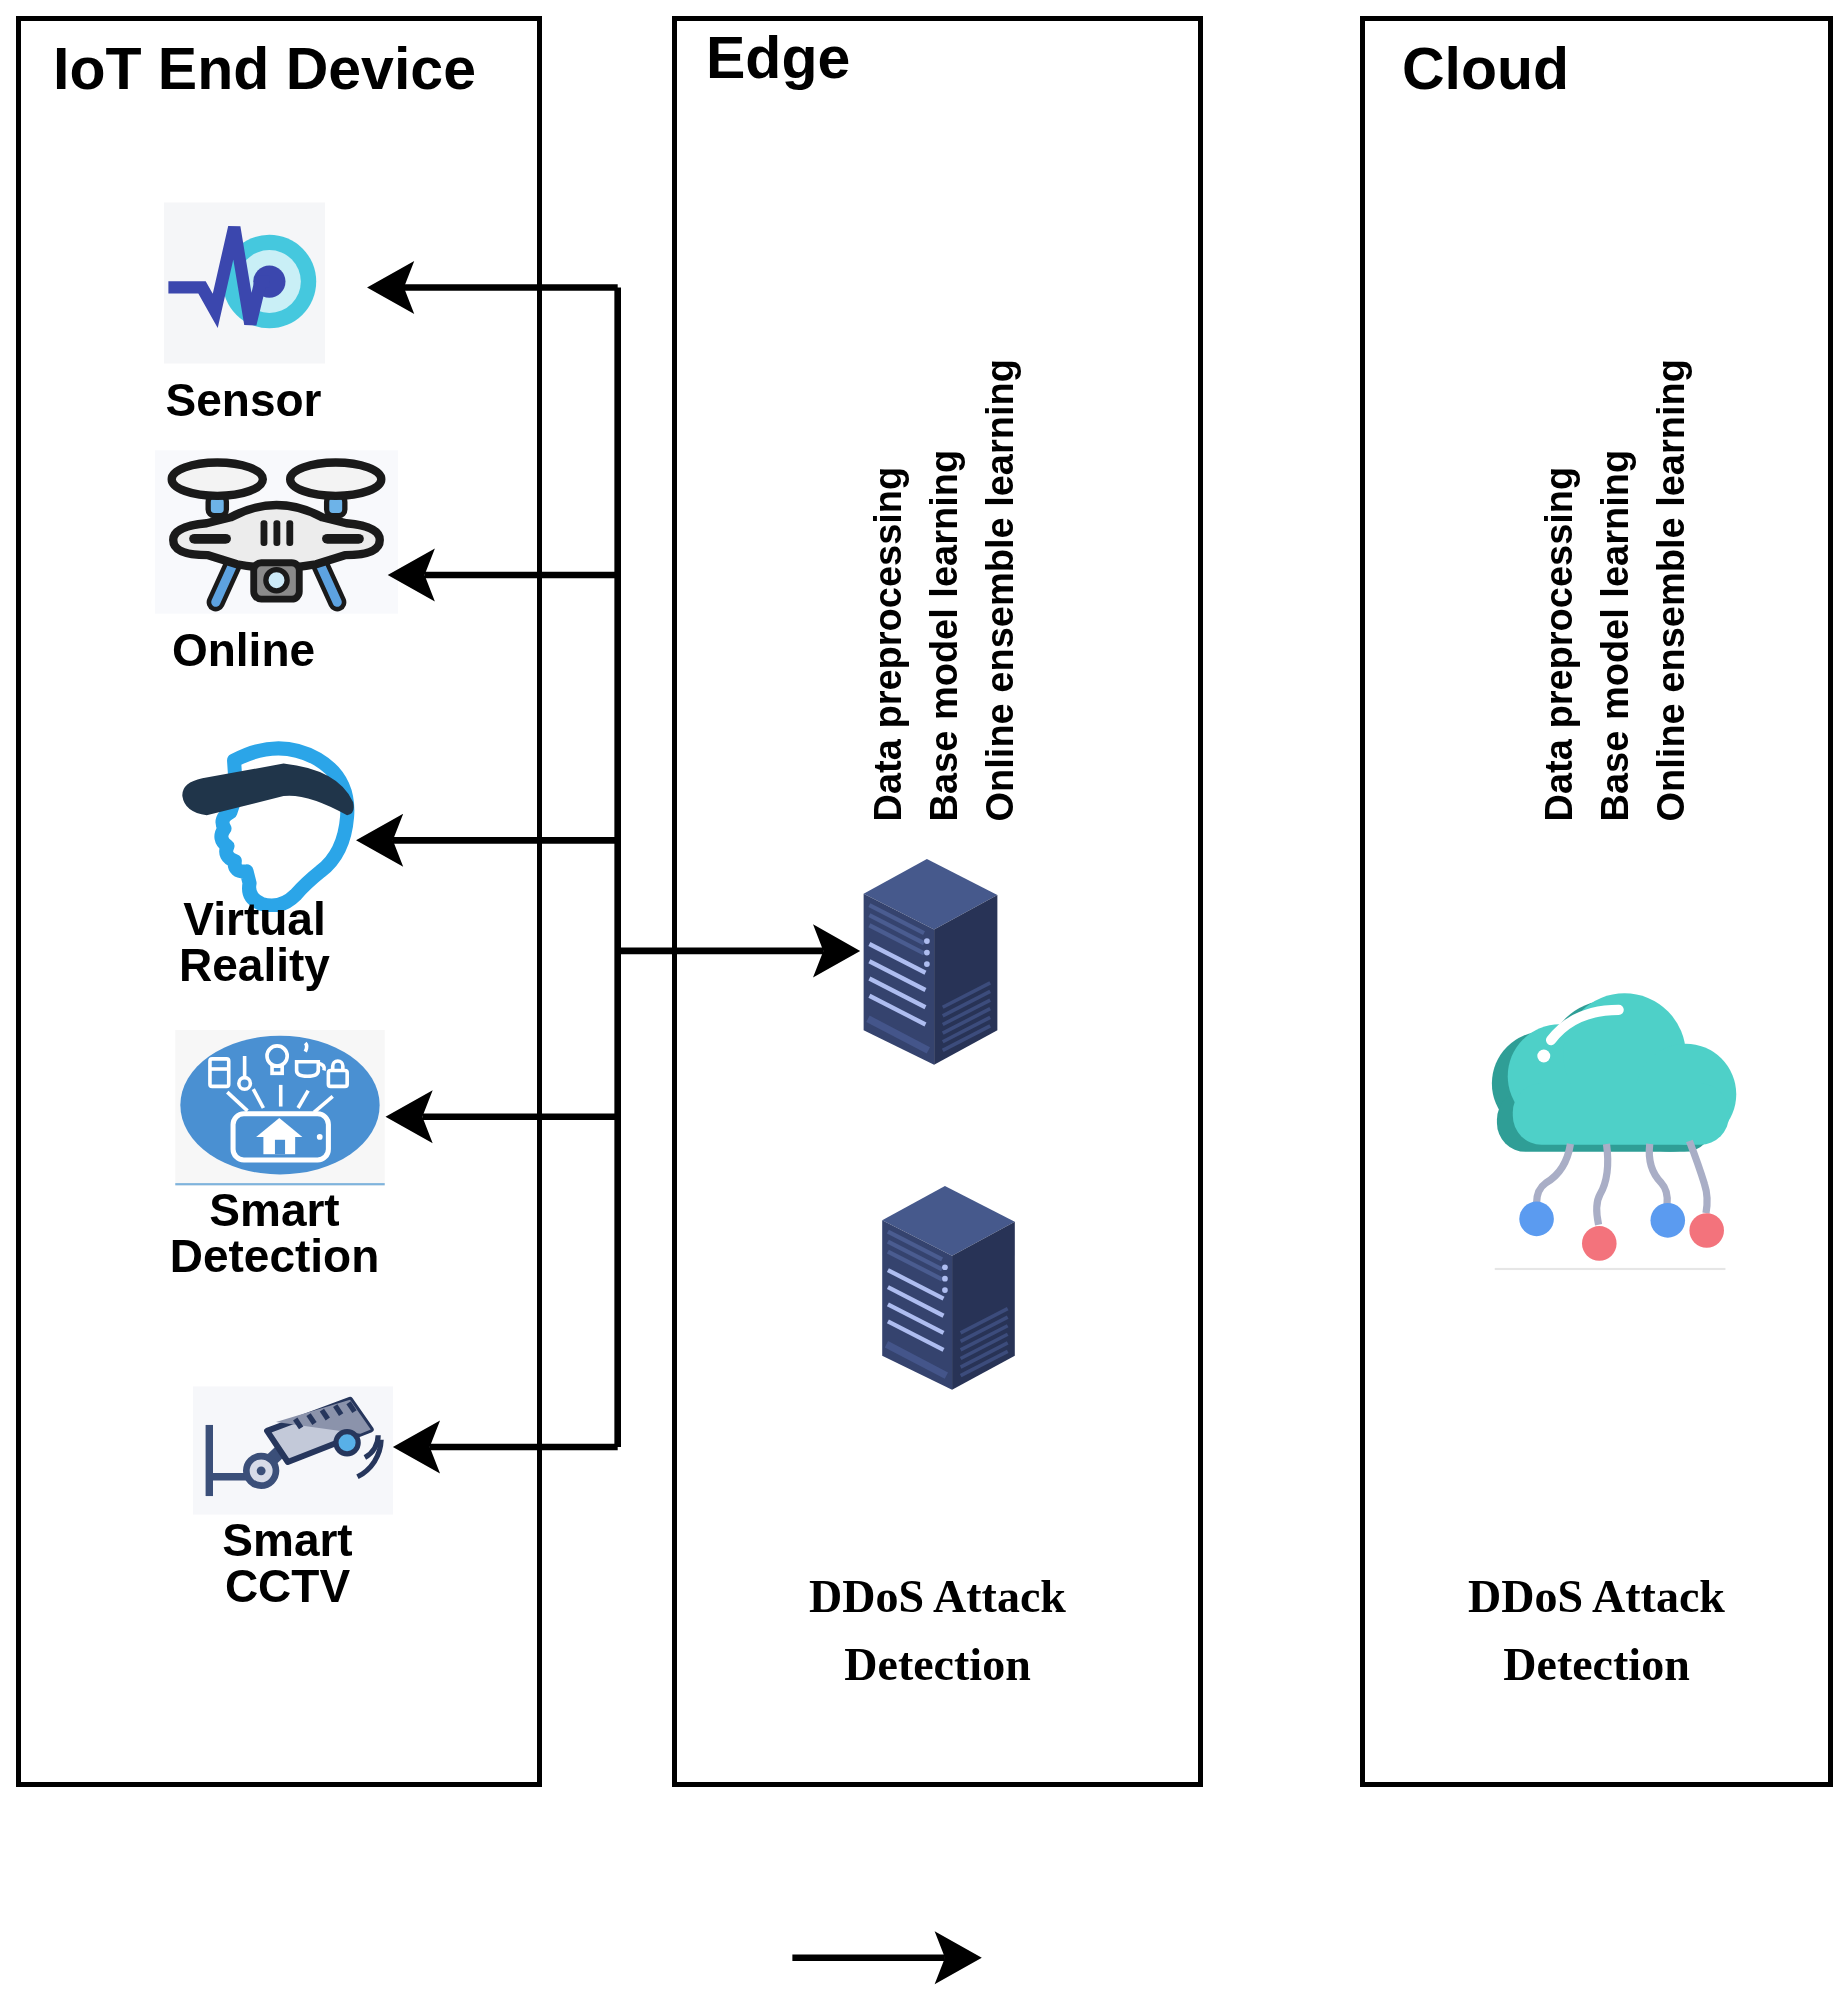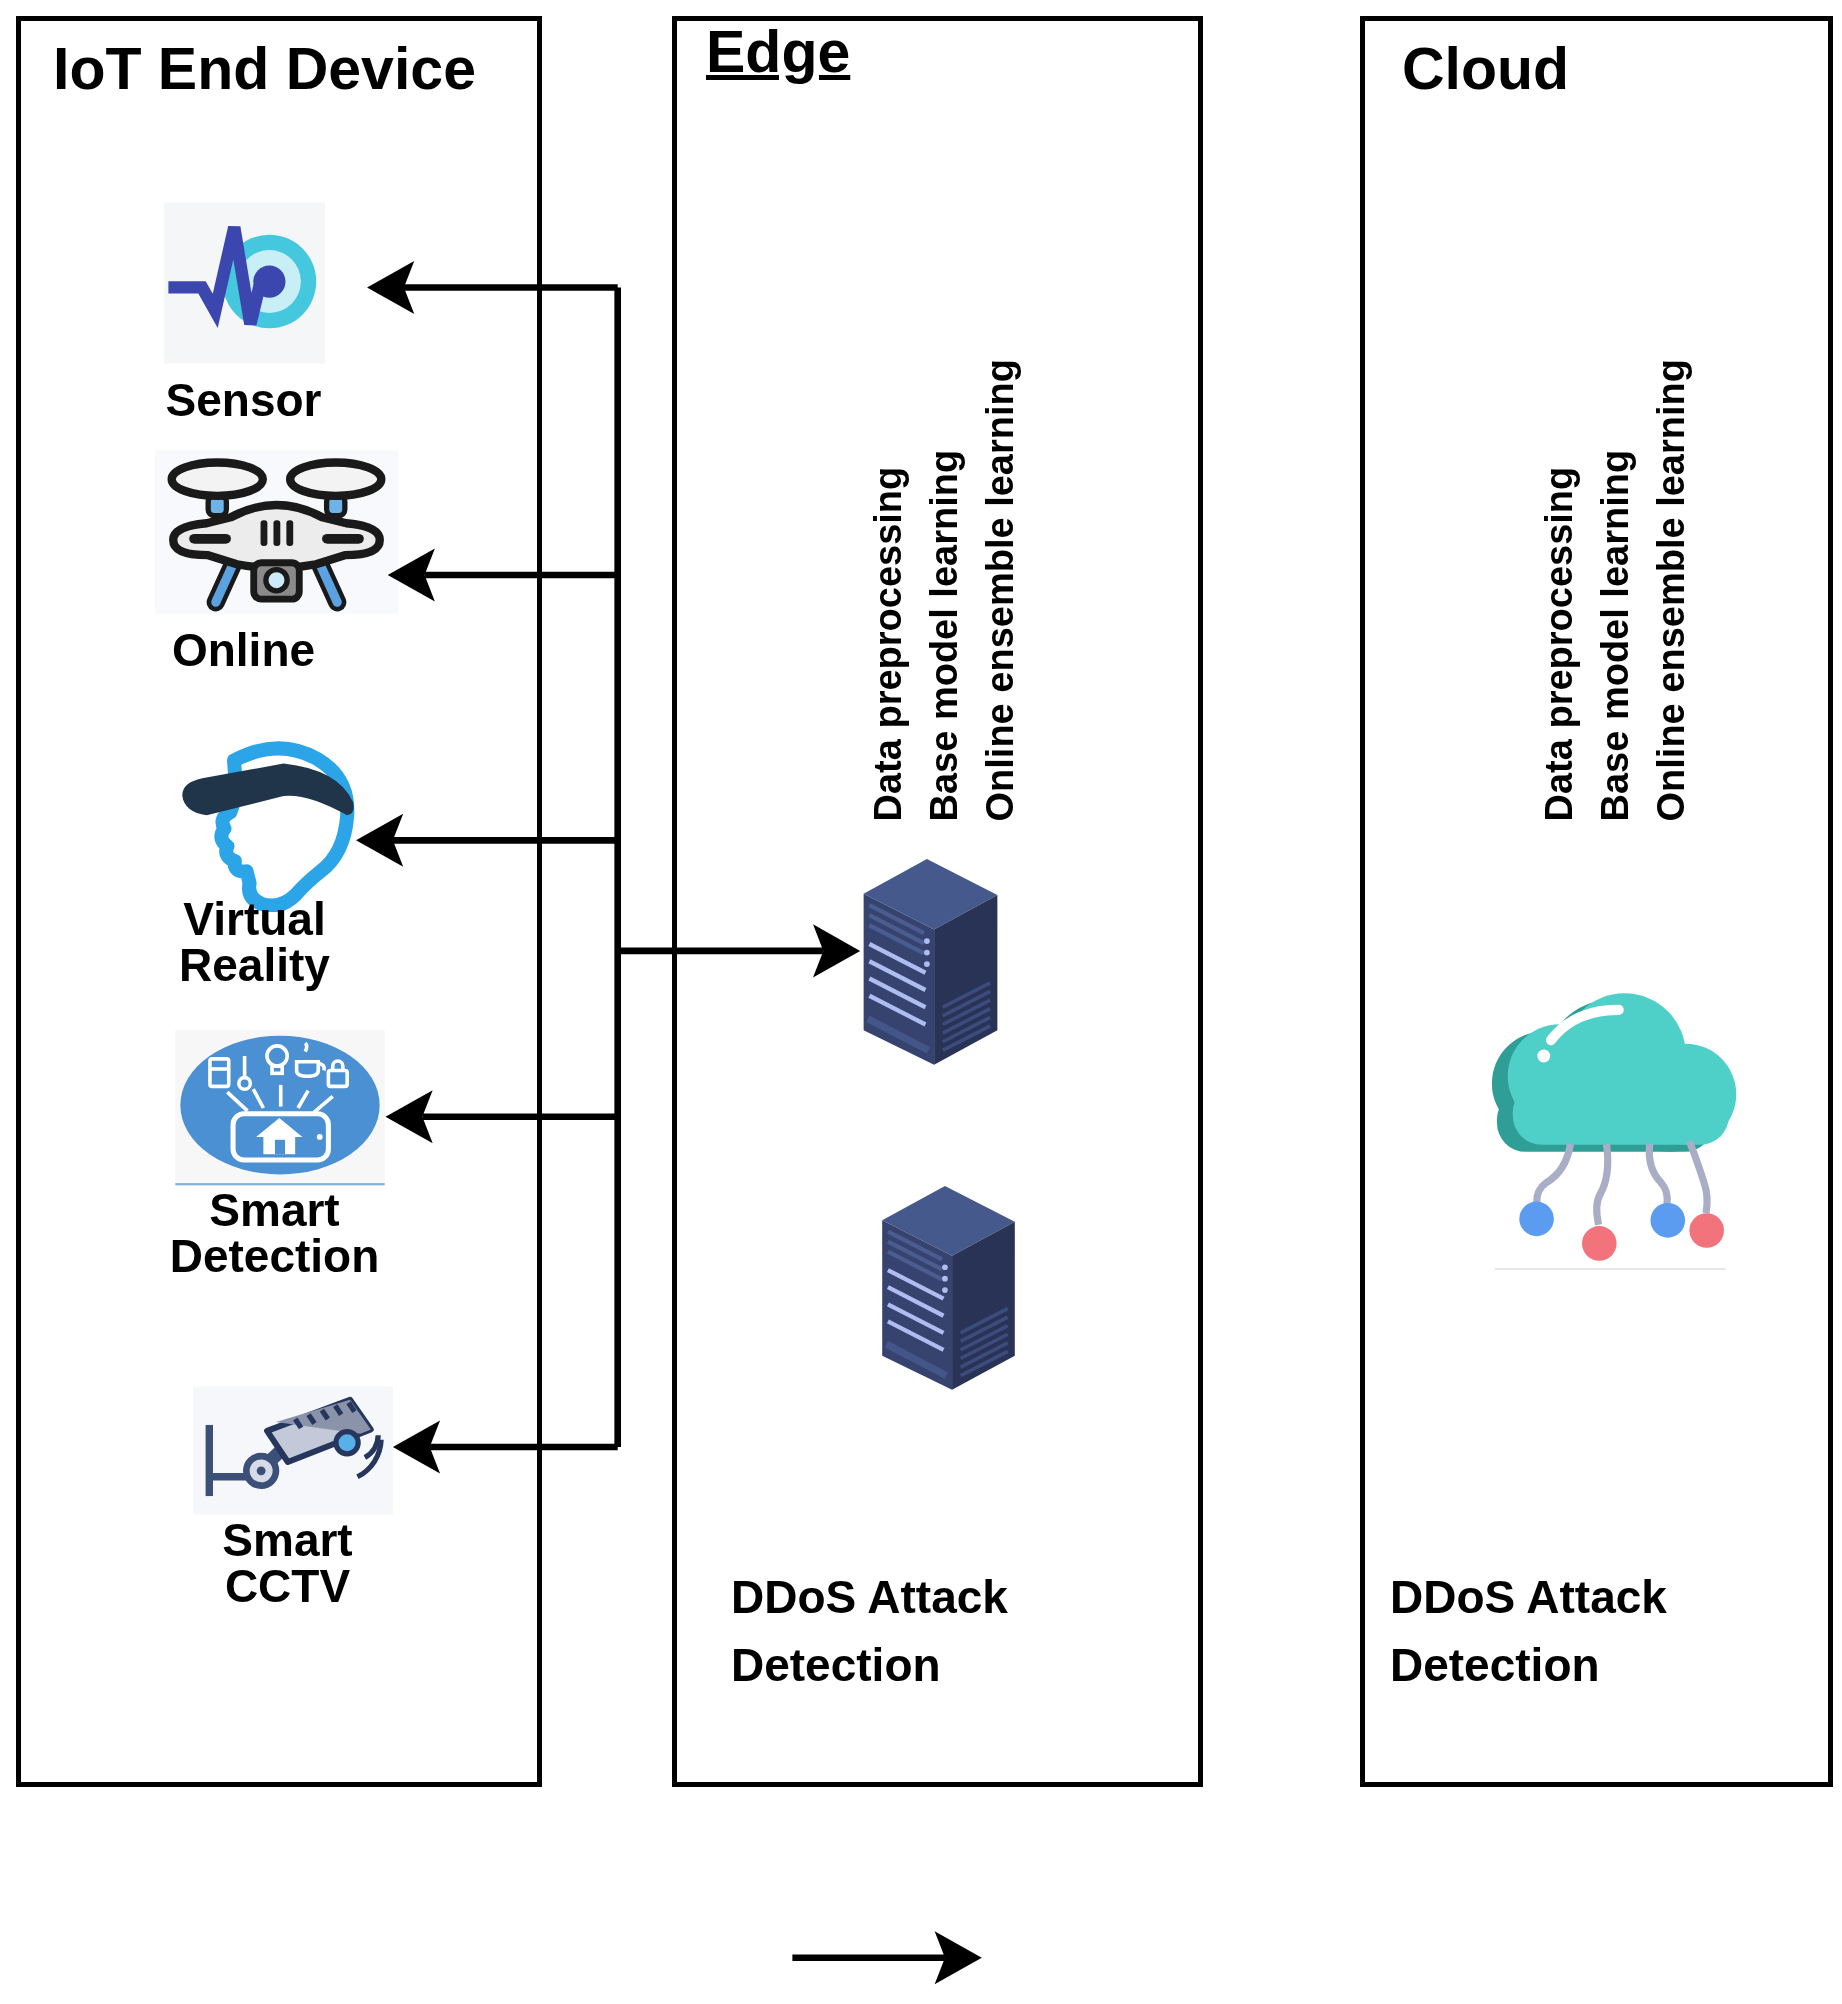--- a/index.html
+++ b/index.html
@@ -6,37 +6,37 @@
   .canvas{position:relative;width:1842px;height:2005px;background:#ffffff;
           font-family:"Liberation Sans",sans-serif;color:#000;overflow:hidden;}
   .panel{position:absolute;top:16px;height:1771px;border:5.9px solid #000;box-sizing:border-box;background:#fff;}
   .panel-title{position:absolute;font-size:59px;font-weight:bold;white-space:nowrap;}
   .icon-box{position:absolute;}
   .dev-label{position:absolute;width:221px;text-align:center;font-size:46px;font-weight:bold;line-height:46px;}
   .dev-label span{display:block;}
   .process{position:absolute;width:575px;height:172px;transform:rotate(-90deg);
            display:flex;flex-direction:column;justify-content:center;}
   .pline{font-size:38px;font-weight:bold;line-height:56px;white-space:nowrap;}
-  .caption{position:absolute;width:413px;text-align:left;font-size:46px;font-weight:bold;line-height:68px;}
+  .caption{position:absolute;width:413px;text-align:center;font-size:46px;font-weight:bold;line-height:68px;font-family:Liberation Serif, serif;}
   .caption span{display:block;}
   .legend-label{position:absolute;left:1072px;top:1922px;font-size:49px;font-weight:bold;white-space:nowrap;}
   svg{display:block;}
   .overlay{position:absolute;left:0;top:0;pointer-events:none;}
 </style>
 </head>
 <body>
 
 <div class="canvas">
 
   <div class="panel" style="left:16px;width:526px;"></div>
   <div class="panel" style="left:672px;width:531px;"></div>
   <div class="panel" style="left:1360px;width:473px;"></div>
 
   <div class="panel-title" style="left:53px;top:35px;">IoT End Device</div>
-  <div class="panel-title" style="left:706px;top:18px;text-decoration:underline;">Edge</div>
+  <div class="panel-title" style="left:706px;top:24px;">Edge</div>
   <div class="panel-title" style="left:1402px;top:35px;">Cloud</div>
 
   <div class="icon-box" style="left:164px;top:200px;">
     <svg width="161" height="166" viewBox="0 0 220 220">
       <rect x="0" y="0" width="220" height="220" fill="#f5f6f8"></rect>
       <circle cx="144" cy="108" r="64" fill="#45c8de"></circle>
       <circle cx="144" cy="108" r="43" fill="#c9eff6"></circle>
       <circle cx="144" cy="108" r="22" fill="#3b47ae"></circle>
       <polyline points="6,116 52,116 70,148 96,34 118,166 132,108 144,108" fill="none" stroke="#3b47ae" stroke-width="17" stroke-linejoin="miter"></polyline>
     </svg>

